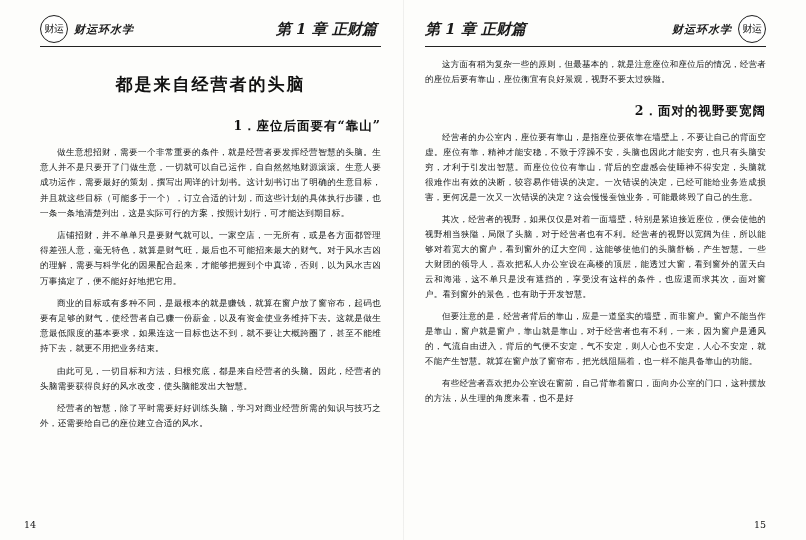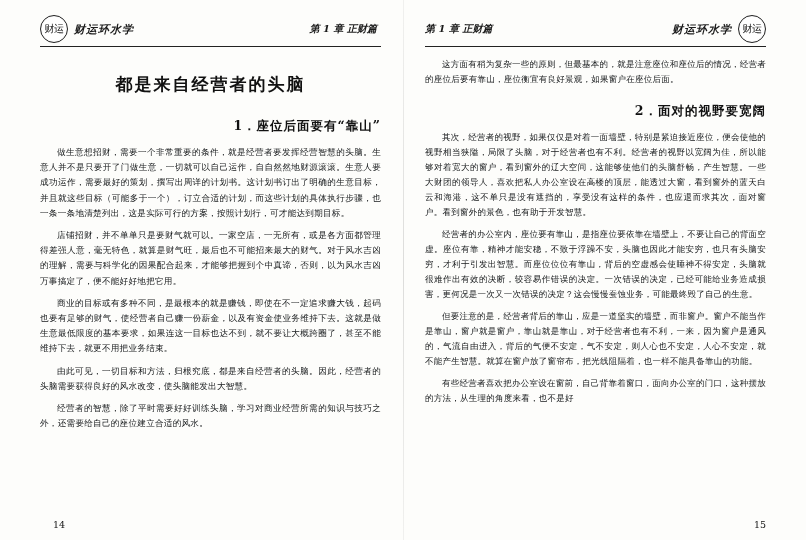--- a/index.html
+++ b/index.html
@@ -67,21 +67,21 @@
     font-size: 11px;
     font-style: italic;
     font-weight: 700;
     letter-spacing: 1px;
     color: #1b1b1b;
     white-space: nowrap;
   }
   .head-gap { flex: 1 1 auto; }
   .chap-label {
     font-family: "DejaVu Serif", serif;
-    font-size: 10px;
+    font-size: 15px;
     font-style: italic;
     font-weight: 700;
     color: #1b1b1b;
     white-space: nowrap;
   }
   .head-rule {
     border: none;
     border-top: 1.3px solid #222;
     margin: 2px 0 0 0;
   }
@@ -124,21 +124,21 @@
   }
   .right p.para { font-size: 8.5px; line-height: 15.0px; }
 
   .folio {
     position: absolute;
     bottom: 10px;
     font-family: "DejaVu Serif", serif;
     font-size: 9.5px;
     color: #111;
   }
-  .folio.l { left: 53px; text-align: right; }
+  .folio.l { left: 24px; text-align: right; }
   .folio.r { right: 40px; margin-top: 44px; }
 
   .gutter {
     position: absolute;
     left: 403px;
     top: 0;
     width: 1px;
     height: 540px;
     background: linear-gradient(to bottom, rgba(0,0,0,0.05), rgba(0,0,0,0.13), rgba(0,0,0,0.05));
   }
@@ -157,42 +157,42 @@
       <span class="chap-label">第 1 章  正财篇</span>
     </div>
     <hr class="head-rule">
 
     <h1 class="doc-title">都是来自经营者的头脑</h1>
 
     <h2 class="section-title">1．座位后面要有“靠山”</h2>
 
     <p class="para">做生意想招财，需要一个非常重要的条件，就是经营者要发挥经营智慧的头脑。生意人并不是只要开了门做生意，一切就可以自己运作，自自然然地财源滚滚。生意人要成功运作，需要最好的策划，撰写出周详的计划书。这计划书订出了明确的生意目标，并且就这些目标（可能多于一个），订立合适的计划，而这些计划的具体执行步骤，也一条一条地清楚列出，这是实际可行的方案，按照计划行，可才能达到期目标。</p>
     <p class="para">店铺招财，并不单单只是要财气就可以。一家空店，一无所有，或是各方面都管理得差强人意，毫无特色，就算是财气旺，最后也不可能招来最大的财气。对于风水吉凶的理解，需要与科学化的因果配合起来，才能够把握到个中真谛，否则，以为风水吉凶万事搞定了，便不能好好地把它用。</p>
-    <p class="para">商业的目标或有多种不同，是最根本的就是赚钱，即使在不一定追求赚大钱，起码也要有足够的财气，使经营者自己赚一份薪金，以及有资金使业务维持下去。这就是做生意最低限度的基本要求，如果连这一目标也达不到，就不要让大概跨圈了，甚至不能维持下去，就更不用把业务结束。</p>
+    <p class="para">商业的目标或有多种不同，是最根本的就是赚钱，就算在窗户放了窗帘布，起码也要有足够的财气，使经营者自己赚一份薪金，以及有资金使业务维持下去。这就是做生意最低限度的基本要求，如果连这一目标也达不到，就不要让大概跨圈了，甚至不能维持下去，就更不用把业务结束。</p>
     <p class="para">由此可见，一切目标和方法，归根究底，都是来自经营者的头脑。因此，经营者的头脑需要获得良好的风水改变，使头脑能发出大智慧。</p>
     <p class="para">经营者的智慧，除了平时需要好好训练头脑，学习对商业经营所需的知识与技巧之外，还需要给自己的座位建立合适的风水。</p>
 
     <div class="folio l">14</div>
   </div>
 
   <div class="page right">
 
     <div class="runhead right-head">
       <span class="chap-label">第 1 章  正财篇</span>
       <span class="head-title">财运环水学</span>
       <span class="seal">财运</span>
     </div>
     <hr class="head-rule">
 
-    <p class="para" style="margin-top:10px">这方面有稍为复杂一些的原则，但最基本的，就是注意座位和座位后的情况，经营者的座位后要有靠山，座位衡宜有良好景观，如果窗户在座位后面。</p>
+    <p class="para" style="margin-top:10px">这方面有稍为复杂一些的原则，但最基本的，就是注意座位和座位后的情况，经营者的座位后要有靠山，座位衡宜有良好景观，视野不要太过狭隘。</p>
 
     <h2 class="section-title">2．面对的视野要宽阔</h2>
 
+    <p class="para">经营者的办公室内，座位要有靠山，是指座位要依靠在墙壁上，不要让自己的背面空虚。座位有靠，精神才能安稳，不致于浮躁不安，头脑也因此才能安穷，也只有头脑安穷，才利于引发出智慧。而座位位位有靠山，背后的空虚感会使睡神不得安定，头脑就很难作出有效的决断，较容易作错误的决定。一次错误的决定，已经可能给业务造成损害，更何况是一次又一次错误的决定？这会慢慢蚕蚀业务，可能最终毁了自己的生意。</p>
     <p class="para">其次，经营者的视野，如果仅仅是对着一面墙壁，特别是紧迫接近座位，便会使他的视野相当狭隘，局限了头脑，对于经营者也有不利。经营者的视野以宽阔为佳，所以能够对着宽大的窗户，看到窗外的辽大空间，这能够使他们的头脑舒畅，产生智慧。一些大财团的领导人，喜欢把私人办公室设在高楼的顶层，能透过大窗，看到窗外的蓝天白云和海港，这不单只是没有遮挡的，享受没有这样的条件，也应退而求其次，面对窗户。看到窗外的景色，也有助于开发智慧。</p>
-    <p class="para">经营者的办公室内，座位要有靠山，是指座位要依靠在墙壁上，不要让自己的背面空虚。座位有靠，精神才能安稳，不致于浮躁不安，头脑也因此才能安穷，也只有头脑安穷，才利于引发出智慧。而座位位位有靠山，背后的空虚感会使睡神不得安定，头脑就很难作出有效的决断，较容易作错误的决定。一次错误的决定，已经可能给业务造成损害，更何况是一次又一次错误的决定？这会慢慢蚕蚀业务，可能最终毁了自己的生意。</p>
     <p class="para">但要注意的是，经营者背后的靠山，应是一道坚实的墙壁，而非窗户。窗户不能当作是靠山，窗户就是窗户，靠山就是靠山，对于经营者也有不利，一来，因为窗户是通风的，气流自由进入，背后的气便不安定，气不安定，则人心也不安定，人心不安定，就不能产生智慧。就算在窗户放了窗帘布，把光线阻隔着，也一样不能具备靠山的功能。</p>
     <p class="para">有些经营者喜欢把办公室设在窗前，自己背靠着窗口，面向办公室的门口，这种摆放的方法，从生理的角度来看，也不是好</p>
 
     <div class="folio r">15</div>
   </div>
 
   <div class="gutter"></div>
 </div>
 
 </body></html>

